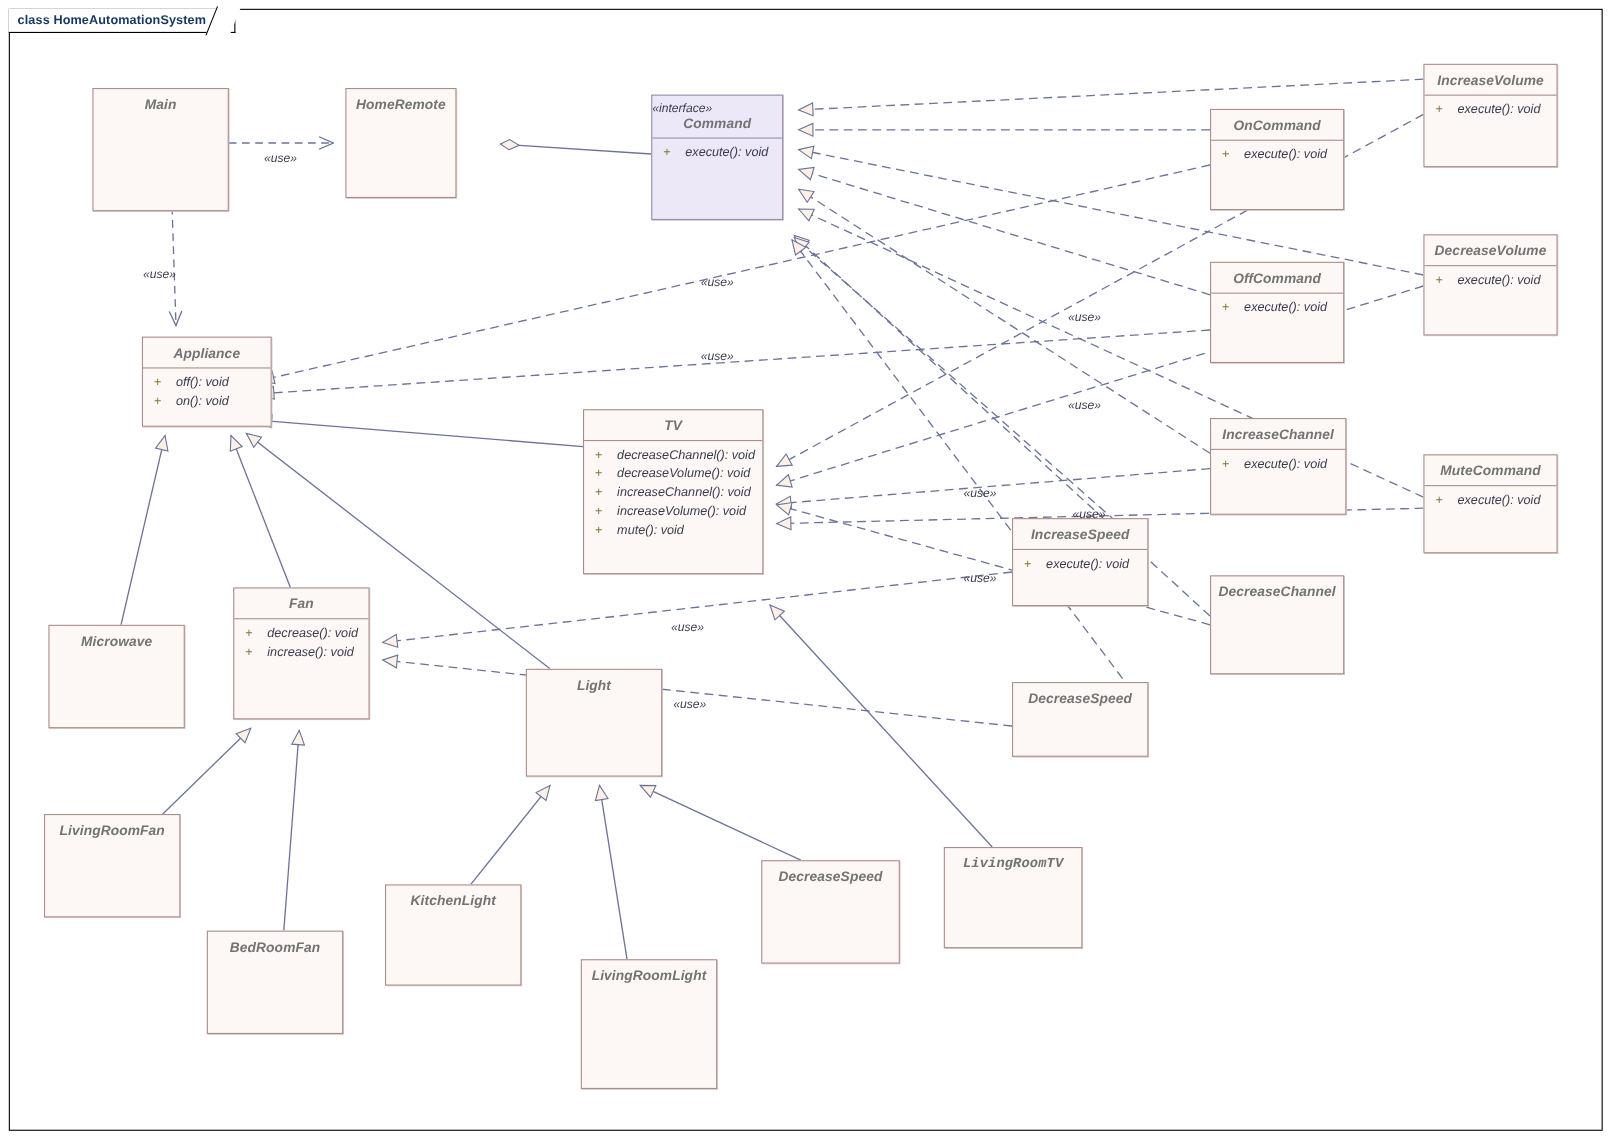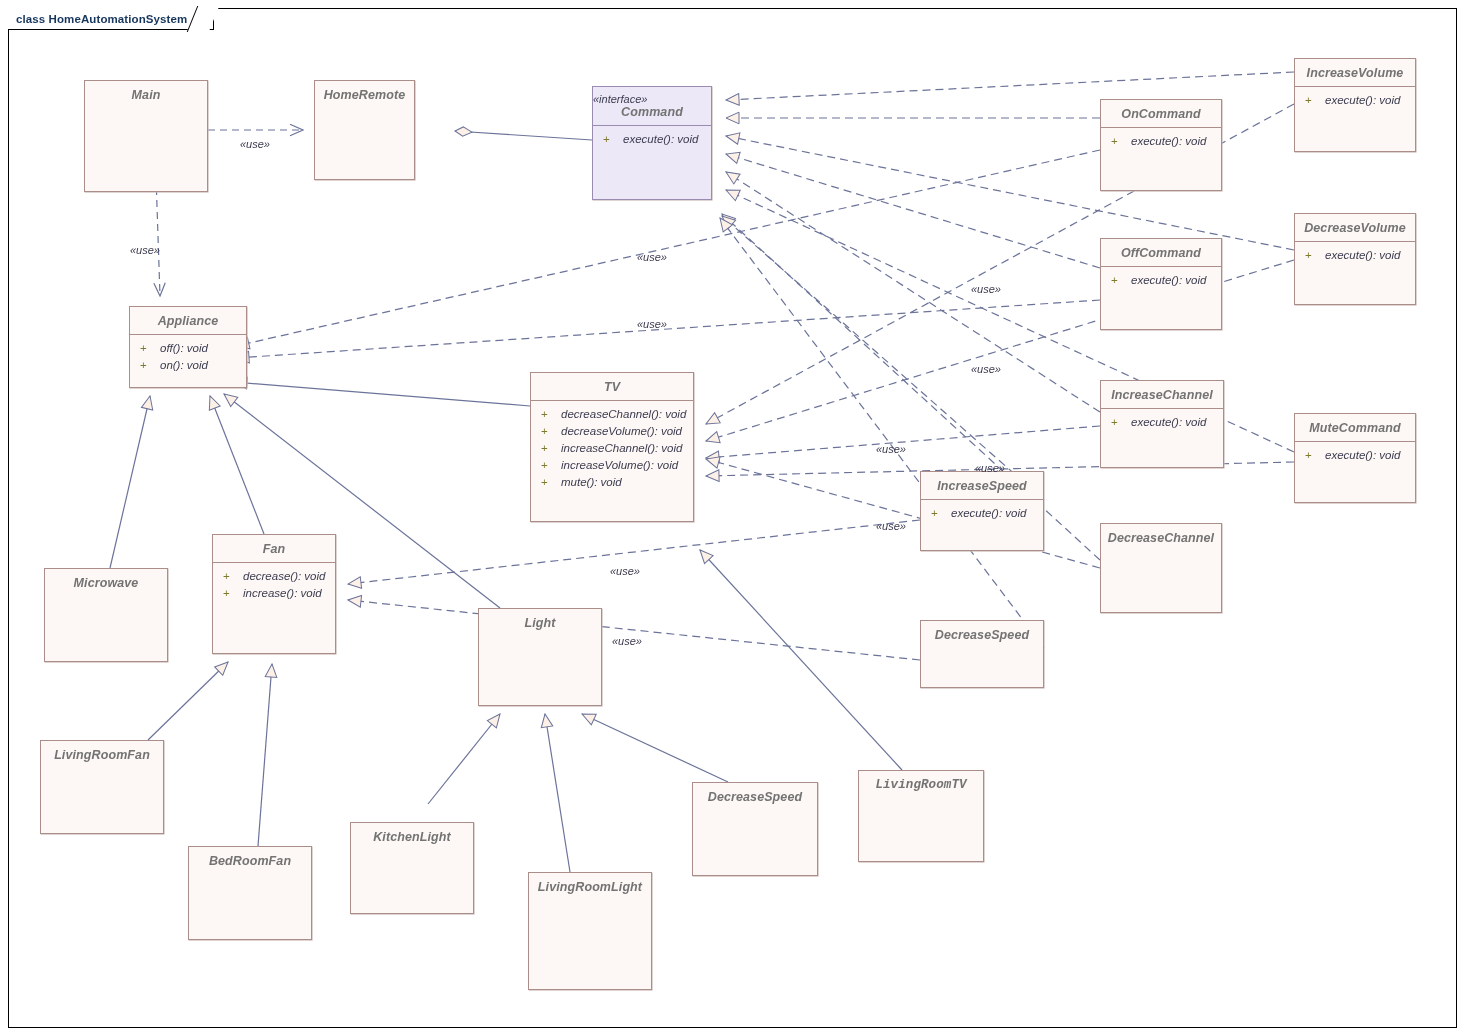--- a/index.html
+++ b/index.html
@@ -243,21 +243,21 @@
       </div>
       <div class="cls" style="left: 44px; top: 568px; width: 124px; height: 94px;">
         <div class="hdr">Microwave</div>
       </div>
       <div class="cls" style="left: 40px; top: 740px; width: 124px; height: 94px;">
         <div class="hdr">LivingRoomFan</div>
       </div>
       <div class="cls" style="left: 188px; top: 846px; width: 124px; height: 94px;">
         <div class="hdr">BedRoomFan</div>
       </div>
-      <div class="cls" style="left: 350px; top: 804px; width: 124px; height: 92px; margin-top: 18px;">
+      <div class="cls" style="left: 350px; top: 804px; width: 124px; height: 92px;">
         <div class="hdr">KitchenLight</div>
       </div>
       <div class="cls" style="left: 528px; top: 872px; width: 124px; height: 118px;">
         <div class="hdr">LivingRoomLight</div>
       </div>
       <div class="cls" style="left: 692px; top: 782px; width: 126px; height: 94px;">
         <div class="hdr">DecreaseSpeed</div>
       </div>
       <div class="cls" style="left: 858px; top: 770px; width: 126px; height: 92px; font-family: Liberation Mono, monospace;">
         <div class="hdr">LivingRoomTV</div>

